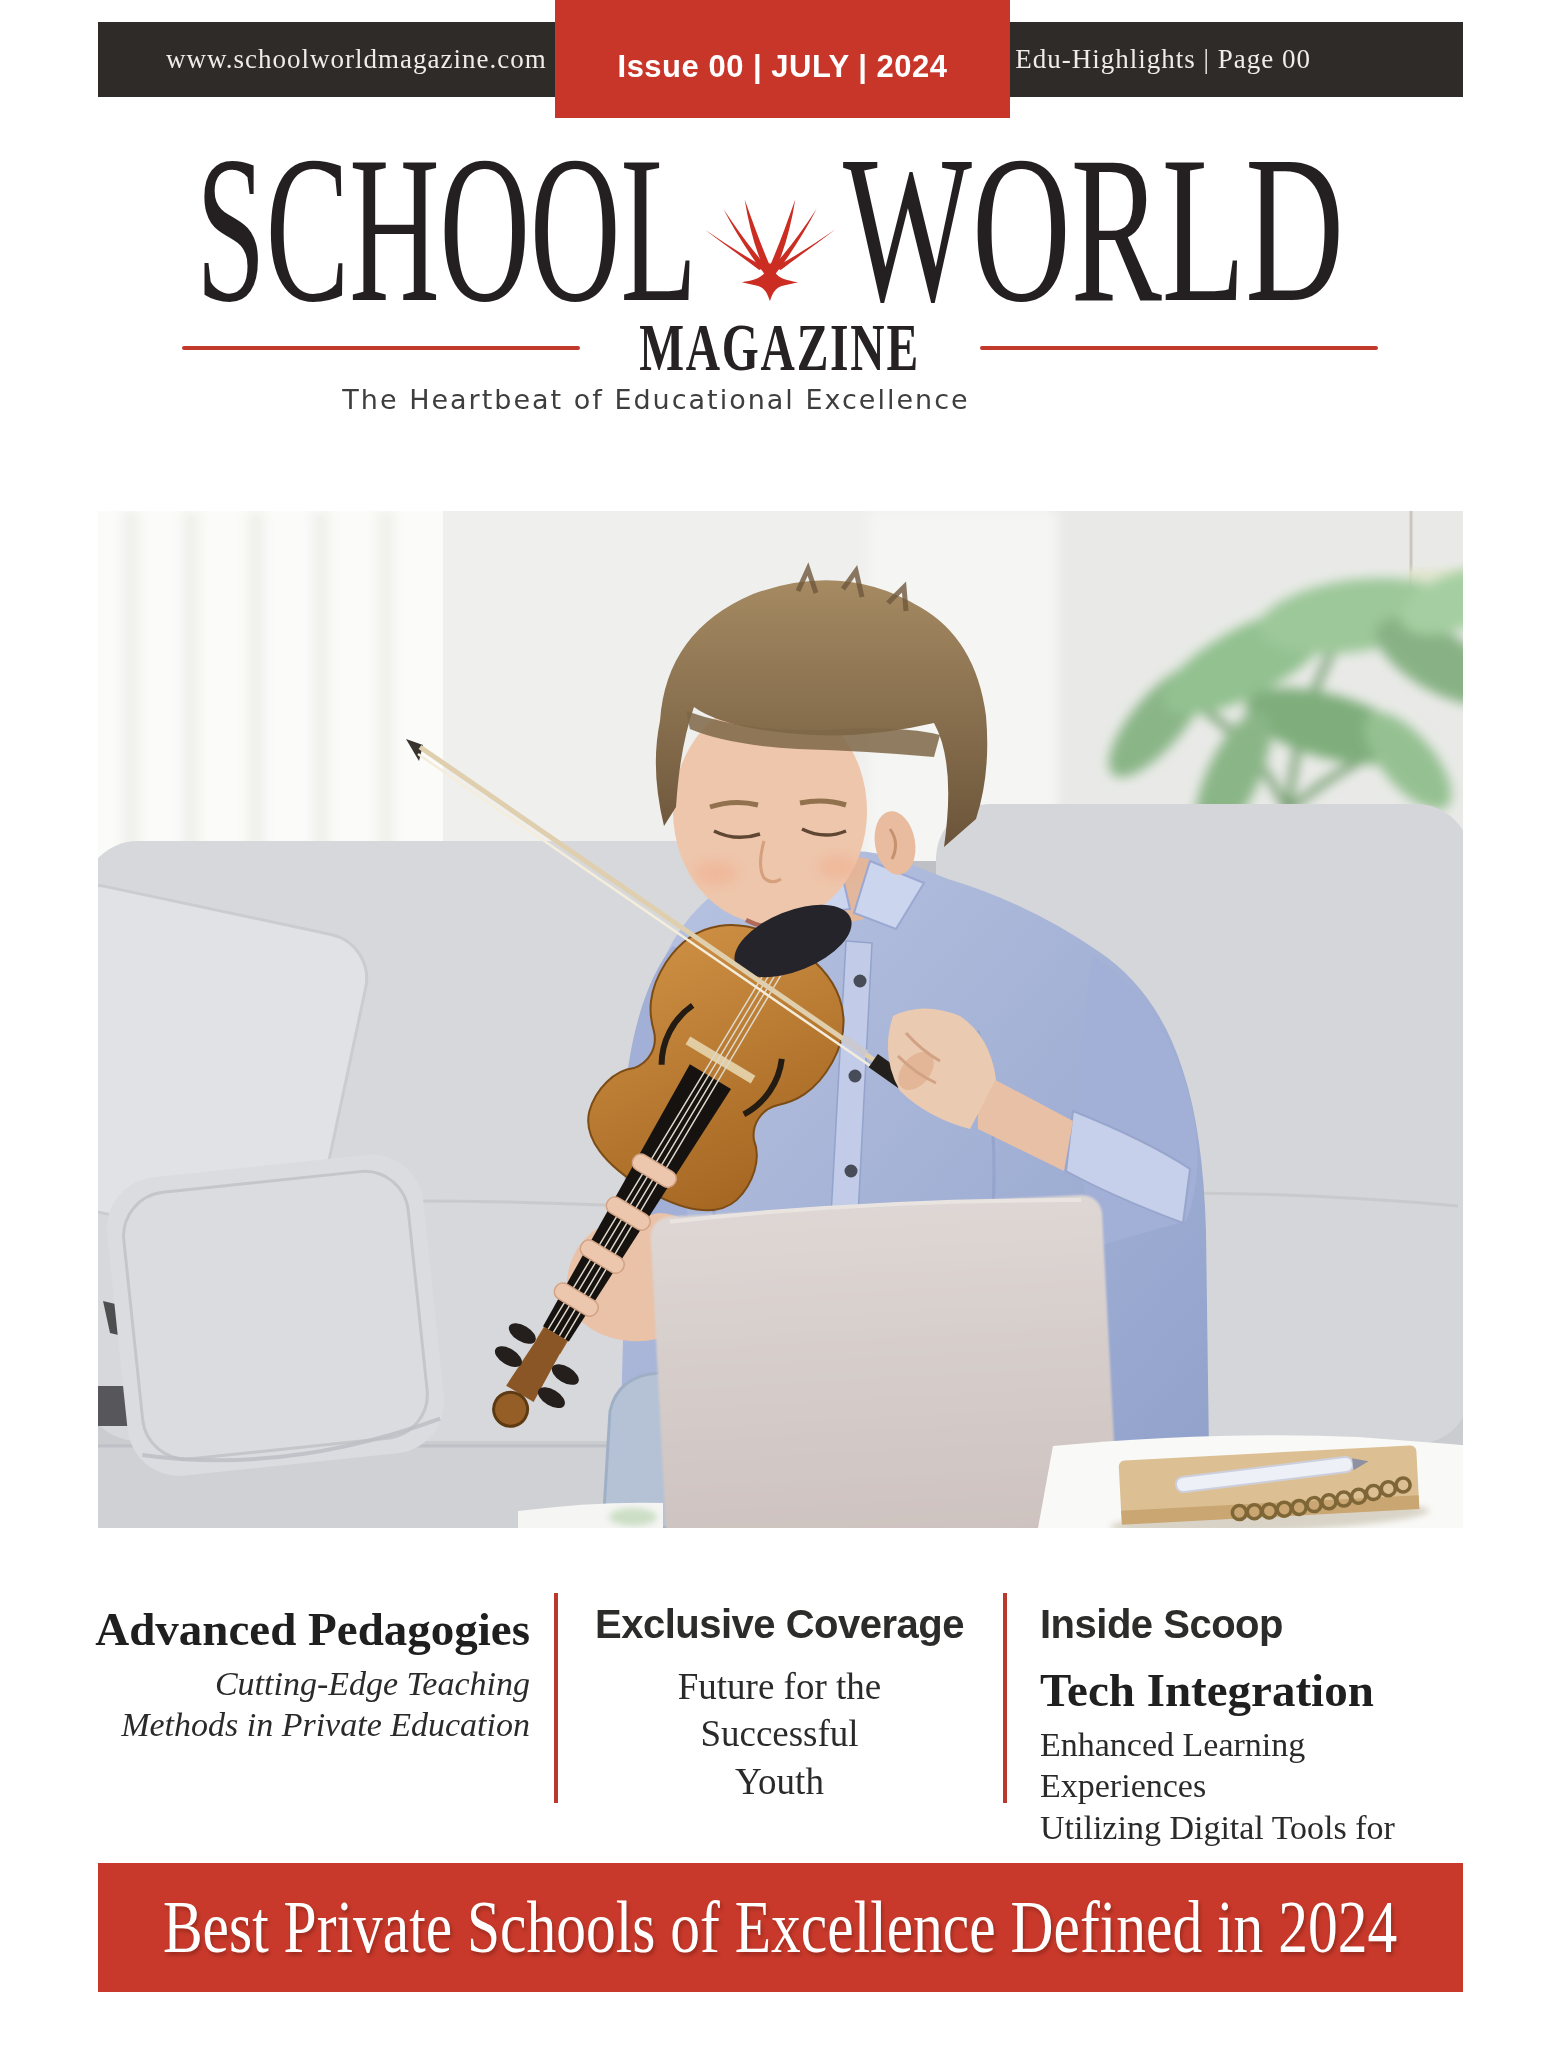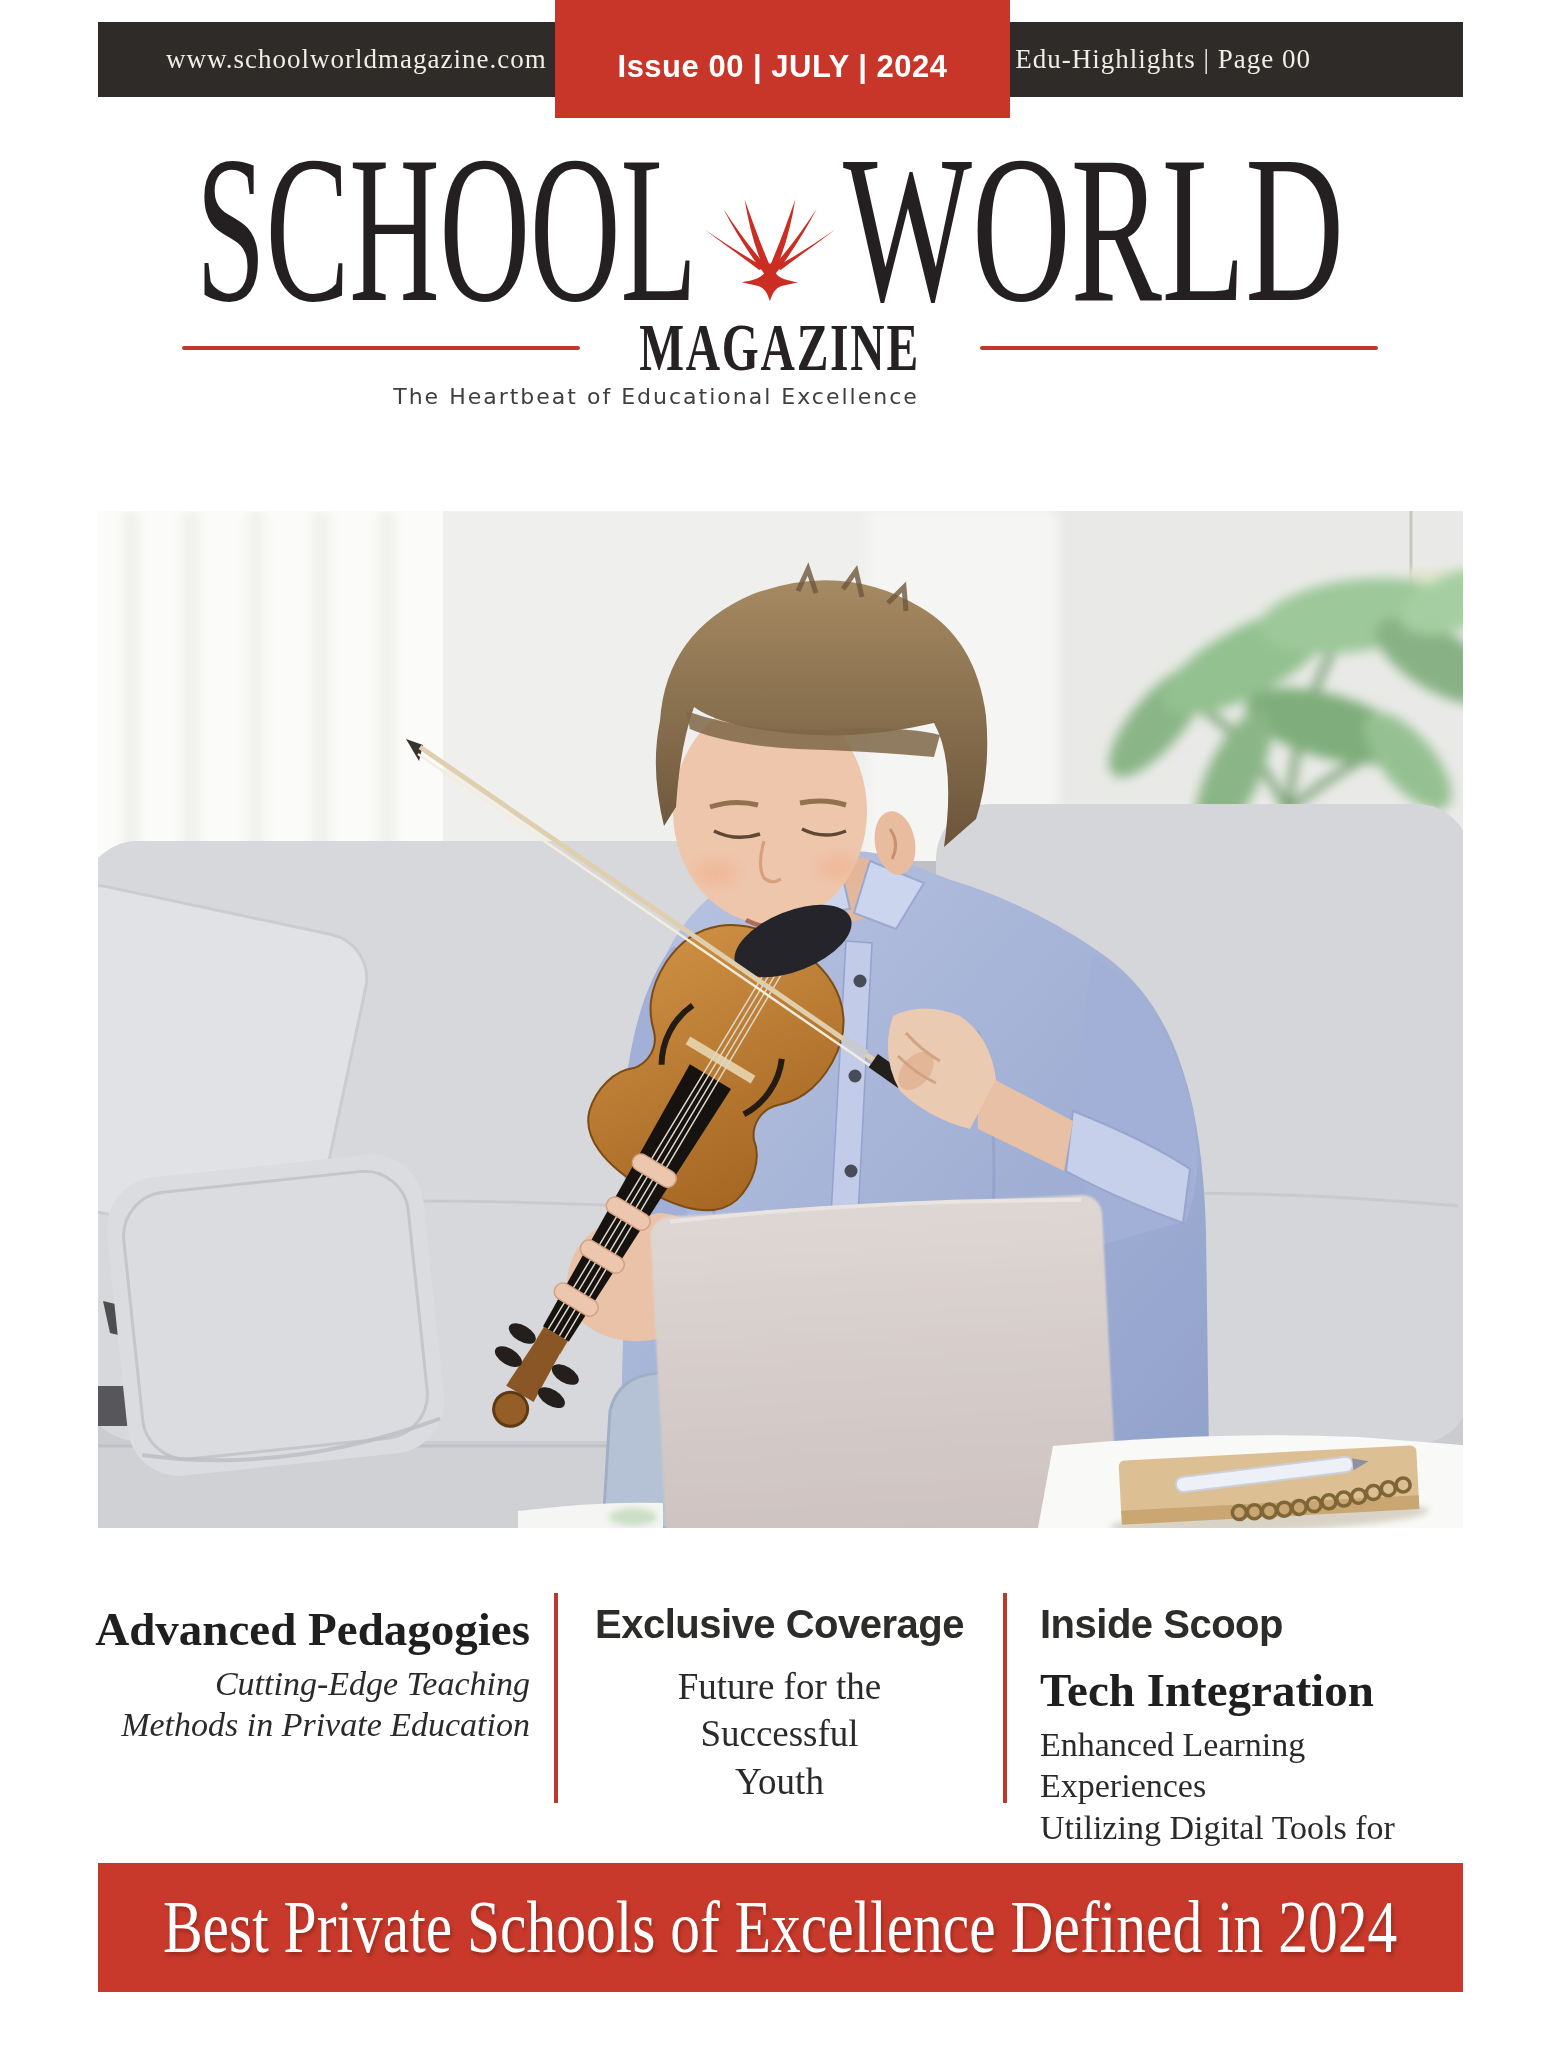--- a/index.html
+++ b/index.html
@@ -18,21 +18,21 @@
 
   
   .logo-svg{position:absolute;left:0;top:140px;width:1560px;height:180px;pointer-events:none;}
   .logo-svg text{font-family:"Liberation Serif",serif;fill:#241f20;}
   .magazine-row{position:absolute;left:0;top:314px;width:1560px;height:68px;
                 display:flex;align-items:center;justify-content:center;gap:40px;}
   .rule{width:398px;height:4px;background:#c0392b;border-radius:2px;}
   .mag{font-family:"Liberation Serif",serif;font-weight:bold;font-size:54px;color:#262122;
        letter-spacing:2px;transform:scale(.88,1.24);display:inline-block;white-space:nowrap;}
   .tagline{position:absolute;left:0;top:384px;width:1312px;text-align:center;
-           font-family:"DejaVu Sans",sans-serif;font-size:22px;letter-spacing:2px;color:#3e3e3e;}
+           font-family:"DejaVu Sans",sans-serif;font-size:27px;letter-spacing:2px;color:#3e3e3e;}
 
   
   .photo{position:absolute;left:98px;top:511px;width:1365px;height:1017px;margin:0;
          background:#f0f0ee;overflow:hidden;}
   .photo svg{display:block;}
 
   
   .highlights{position:absolute;left:0;top:1602px;width:1560px;height:230px;color:#2a2a28;}
   .vrule{position:absolute;top:-9px;width:4px;height:210px;background:#b93a2c;}
   .vrule.v1{left:554px;} .vrule.v2{left:1003px;}

